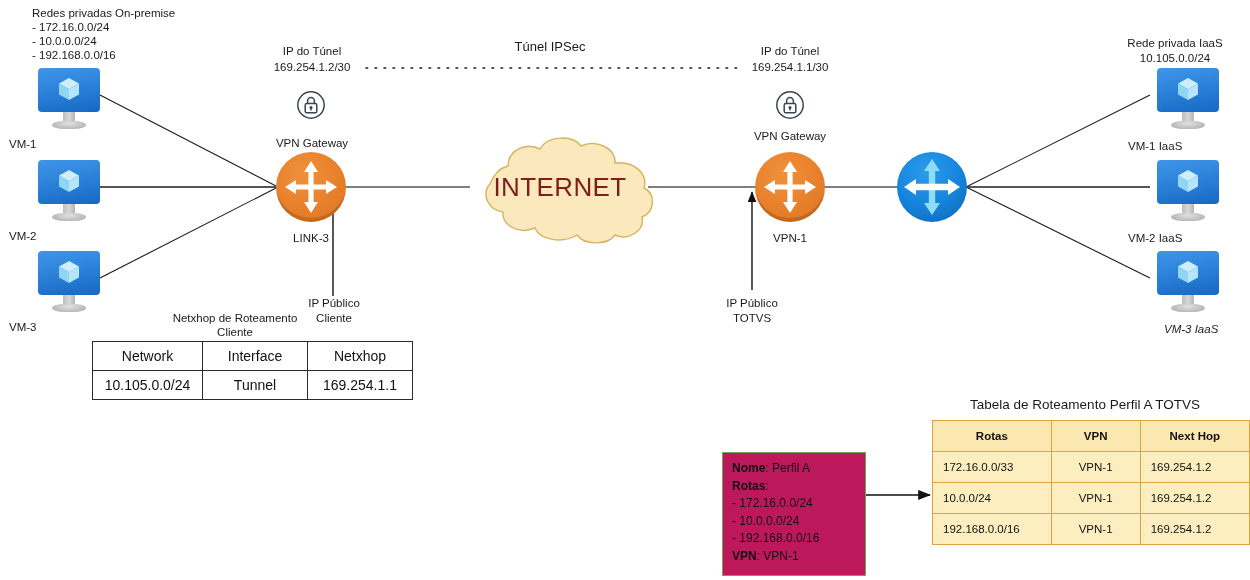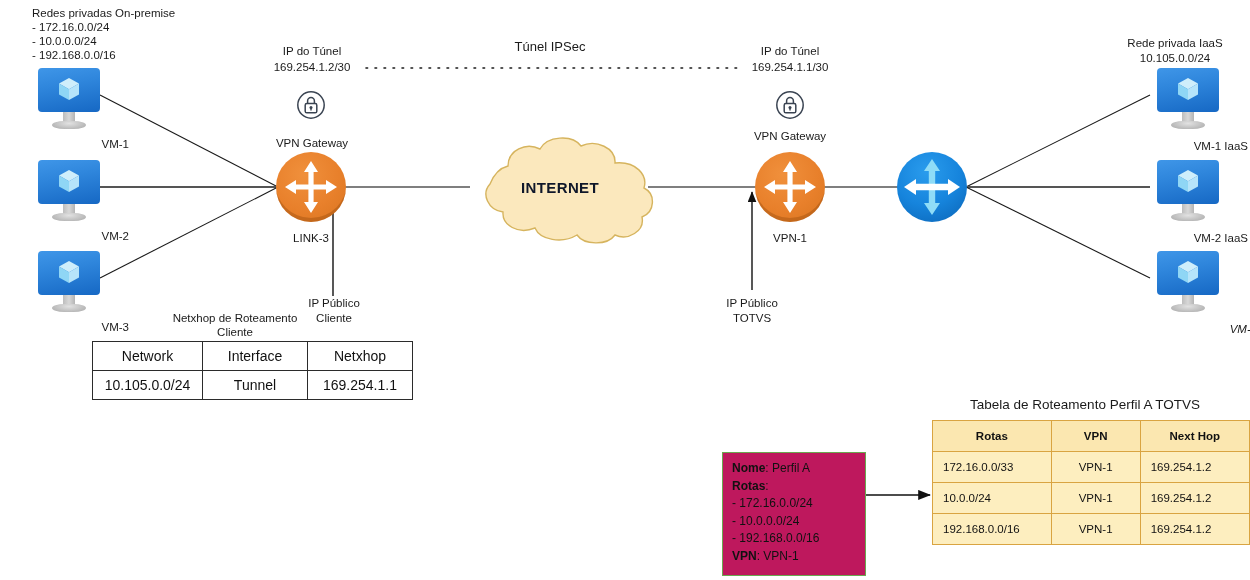--- a/index.html
+++ b/index.html
@@ -16,37 +16,37 @@
   .vm{position:absolute;width:62px;height:64px;}
   .vm .screen{position:absolute;left:0;top:0;width:62px;height:44px;border-radius:4px;
       background:linear-gradient(170deg,#3f96e8 0%,#2f86dc 38%,#1668c4 100%);}
   .vm .cube{position:absolute;left:50%;top:21px;transform:translate(-50%,-50%);
       width:26px;height:26px;}
   .vm .neck{position:absolute;left:50%;top:44px;transform:translateX(-50%);
       width:12px;height:10px;background:linear-gradient(90deg,#bdbdbd,#d8d8d8,#b4b4b4);}
   .vm .base{position:absolute;left:50%;top:53px;transform:translateX(-50%);
       width:34px;height:8px;border-radius:50%/70%;
       background:radial-gradient(ellipse at 50% 30%,#e2e2e2,#b9b9b9 70%,#a9a9a9);}
-  .vmname{position:absolute;width:120px;text-align:right;font-size:11.5px;color:#1a1a1a;}
+  .vmname{position:absolute;width:120px;text-align:left;font-size:11.5px;color:#1a1a1a;}
 
   
   .router{position:absolute;width:70px;height:70px;border-radius:50%;}
   .router.orange{background:radial-gradient(circle at 40% 32%,#f0903c 0%,#e8802b 55%,#d9741f 100%);
       box-shadow:inset 0 -5px 0 -1px rgba(140,70,10,.35);}
   .router.blue{background:radial-gradient(circle at 42% 28%,#2a9ced 0%,#1684dc 52%,#0a63b4 100%);}
   .router svg{position:absolute;left:0;top:0;}
 
   
   .lock{position:absolute;width:30px;height:30px;}
 
   
   .cloud{position:absolute;}
   .cloud .txt{position:absolute;left:0;top:0;width:100%;height:100%;
       display:flex;align-items:center;justify-content:center;
-      font-size:15px;font-weight:700;letter-spacing:.4px;color:#0f172a;}
+      font-size:26px;font-weight:400;letter-spacing:.4px;color:#7f1d1d;}
 
   
   table{border-collapse:collapse;position:absolute;}
   .tbl-client td,.tbl-client th{border:1px solid #2b2b2b;background:#fff;
       font-size:14px;font-weight:400;text-align:center;padding:6px 8px;color:#111;}
   .tbl-totvs td{border:1px solid #d9a441;background:#fdeebf;
       font-size:11.5px;font-weight:400;text-align:left;padding:9px 10px;color:#111;}
   .tbl-totvs td.ctr{text-align:center;}
   .tbl-totvs tr.hdr td{font-weight:bold;text-align:center;background:#fbe7b0;}
 

